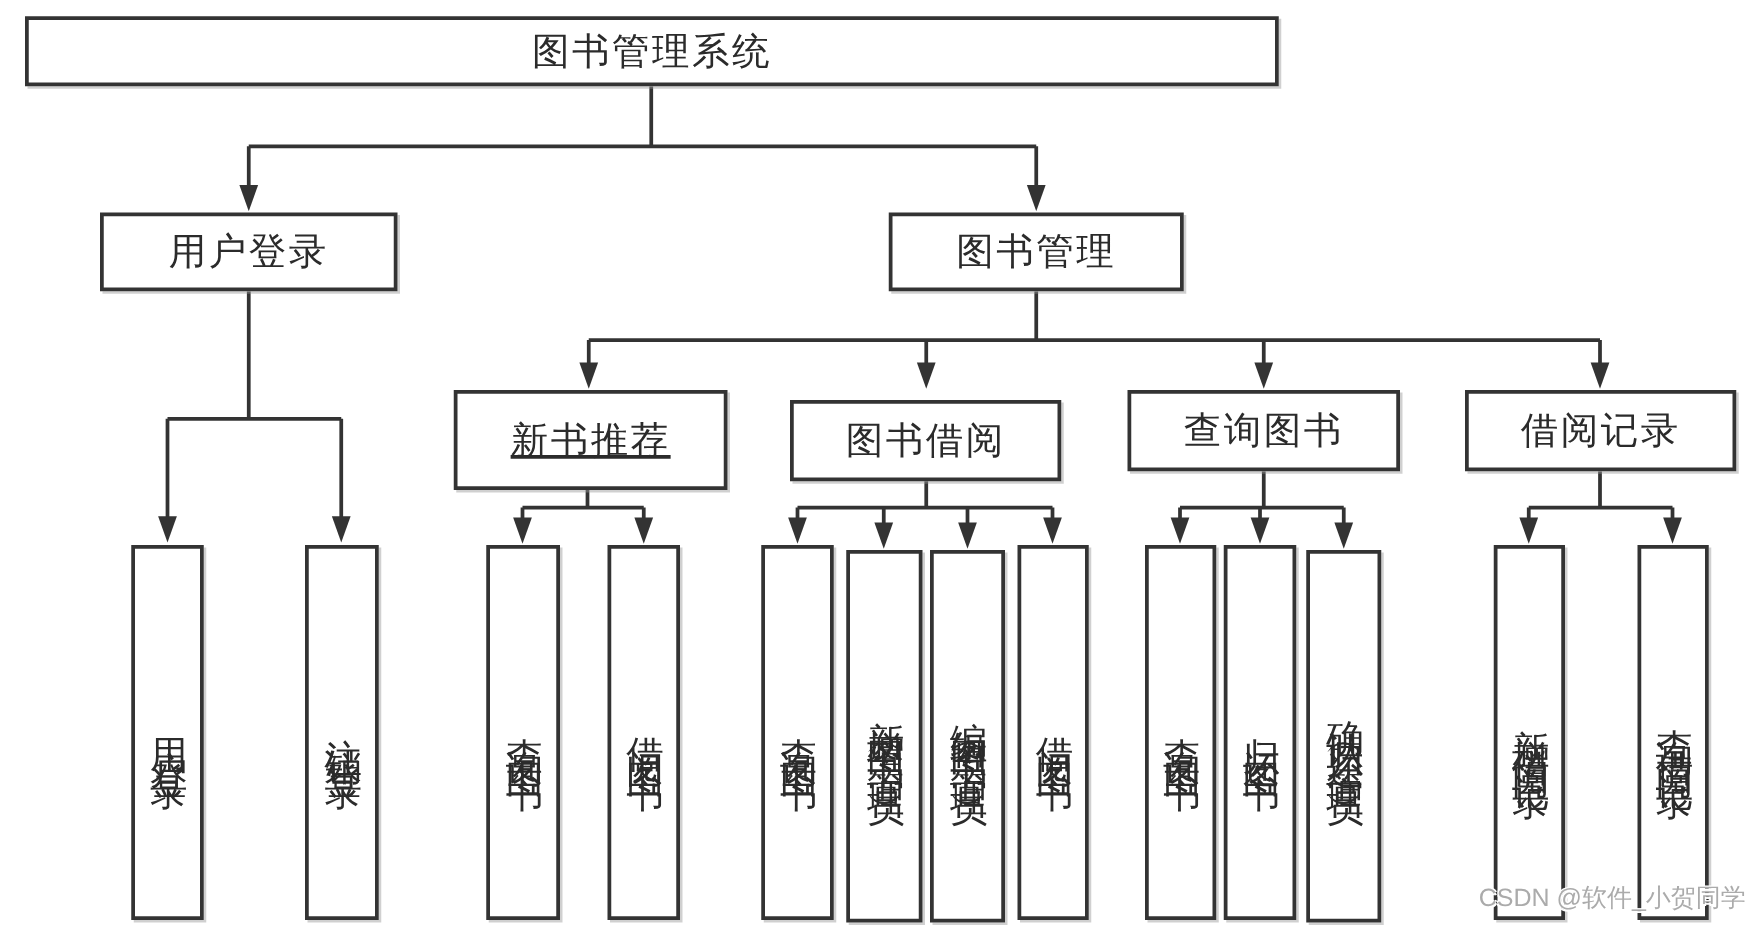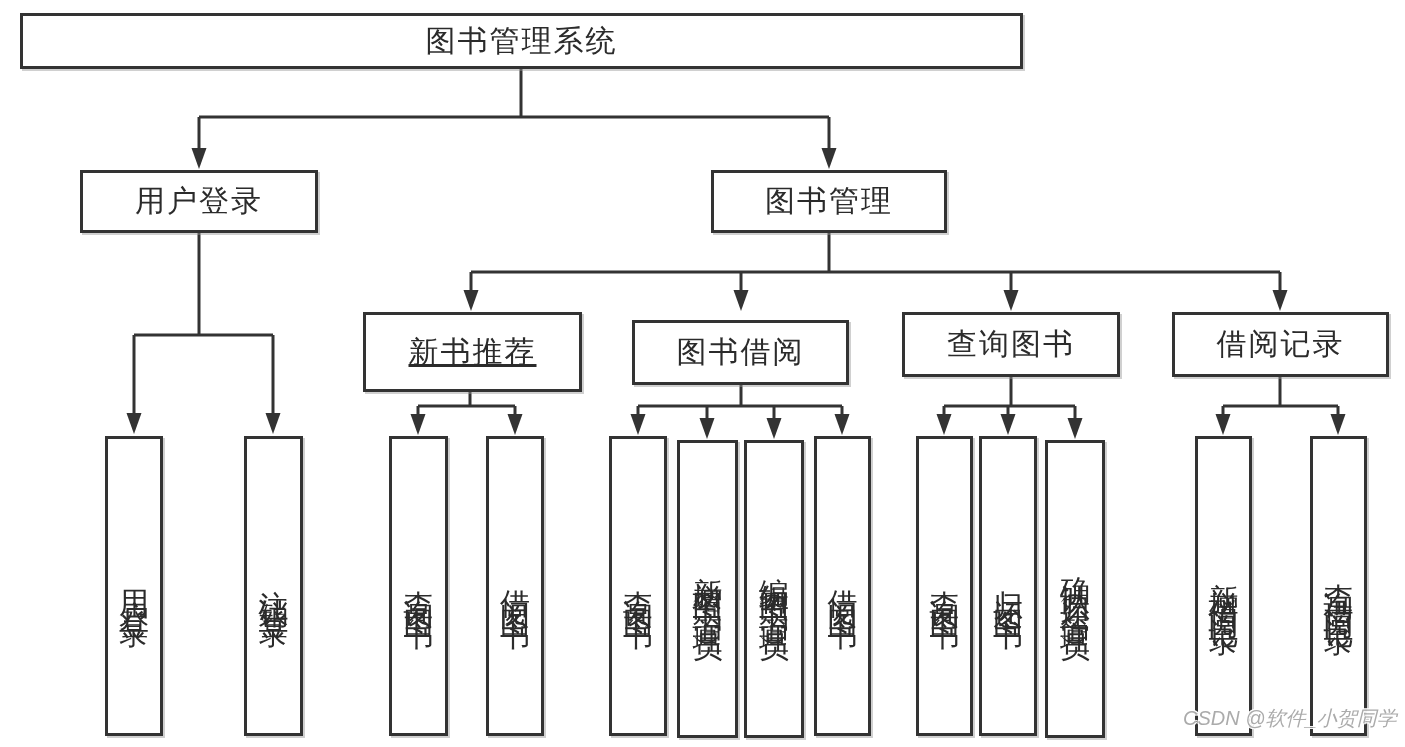--- a/index.html
+++ b/index.html
@@ -34,21 +34,20 @@
   .vs4{letter-spacing:10px;}
   .vs6{letter-spacing:9px;}
   .vs9{letter-spacing:8px;}
   #watermark{
     position:absolute;left:1183px;top:705px;
     font-size:20px;
     color:var(--wm,#ababab);
     text-shadow:1px 1px 0 #fff,-1px -1px 0 #fff,1px -1px 0 #fff,-1px 1px 0 #fff;
     white-space:nowrap;
     z-index:5;
-    font-style:italic;
   }
 </style>
 </head>
 <body>
 
 <div id="canvas">
 
   <svg id="connectors" width="1405" height="747">
 
     <path d="M521 69 V117"></path>

